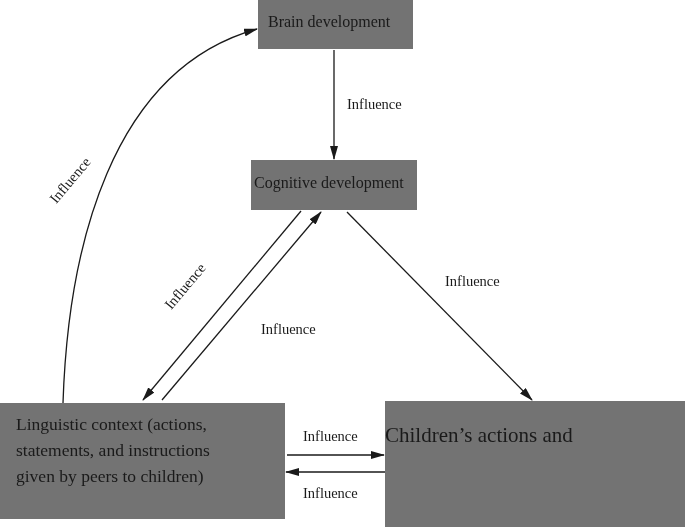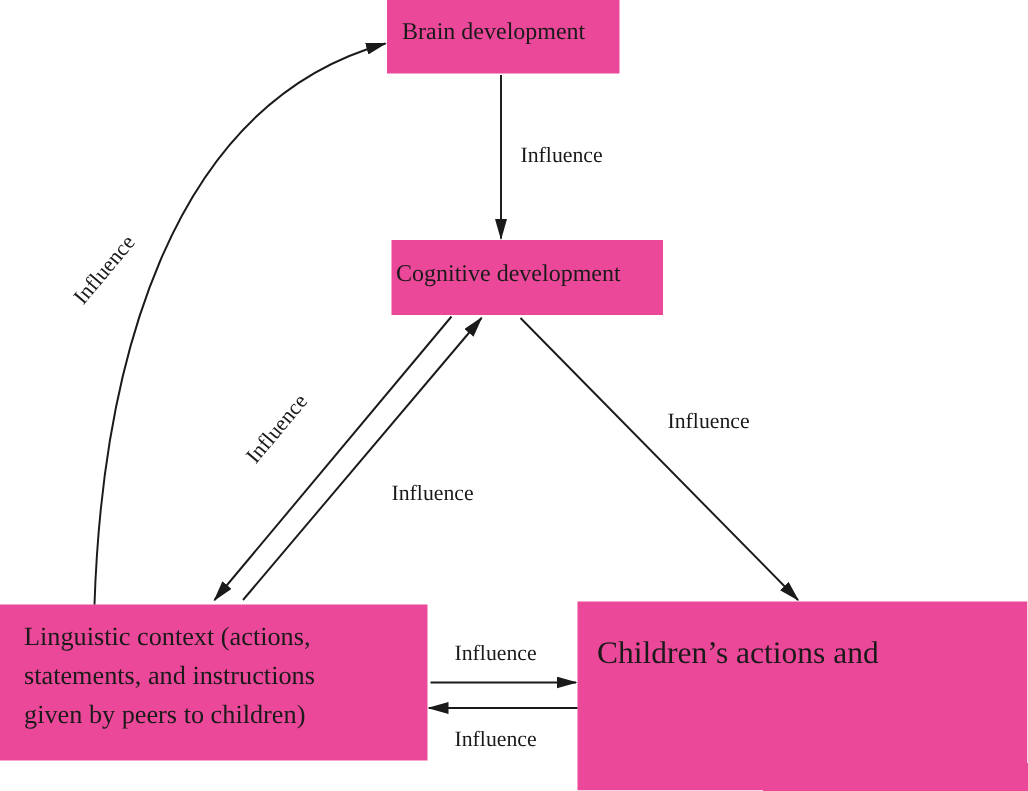--- a/index.html
+++ b/index.html
@@ -1,27 +1,27 @@
 <!DOCTYPE html>
 <html><head>
 <meta charset="utf-8">
 <style>
   html, body { margin:0; padding:0; background:#ffffff; }
   body { width:685px; height:527px; position:relative; overflow:hidden;
          font-family:"Liberation Serif","DejaVu Serif",serif; color:#1a1a1a; }
-  .box { position:absolute; background:#ec4899; box-sizing:border-box; }
+  .box { position:absolute; background:#737373; box-sizing:border-box; }
   .box-text { position:absolute; white-space:nowrap; }
   #brain { left:258px; top:0px; width:155px; height:49px; }
   #brain .box-text { left:10px; top:13px; font-size:16px; }
-  #cognitive { left:261px; top:160px; width:181px; height:50px;text-decoration:underline; }
+  #cognitive { left:251px; top:160px; width:166px; height:50px;text-decoration:underline; }
   #cognitive .box-text { left:3px; top:14px; font-size:16px; }
-  #linguistic { left:0px; top:403px; width:285px; height:104px; }
+  #linguistic { left:0px; top:403px; width:285px; height:116px; }
   #linguistic .box-text { left:16px; top:8px; font-size:17.5px; line-height:26px; white-space:pre; }
   #children { left:385px; top:401px; width:300px; height:126px; }
-  #children .line1 { left:13px; top:22px; font-size:21px; }
+  #children .line1 { left:0; top:22px; font-size:21px; }
   #children .line2 { left:13px; top:74px; font-size:21px; }
   svg.arrows { position:absolute; left:0; top:0; width:685px; height:527px; }
   .lbl { position:absolute; font-size:14.5px; white-space:nowrap; }
   .rot { transform-origin:center center; }
 </style>
 </head>
 <body>
 
 <div class="box" id="brain">
   <span class="box-text">Brain development</span>

